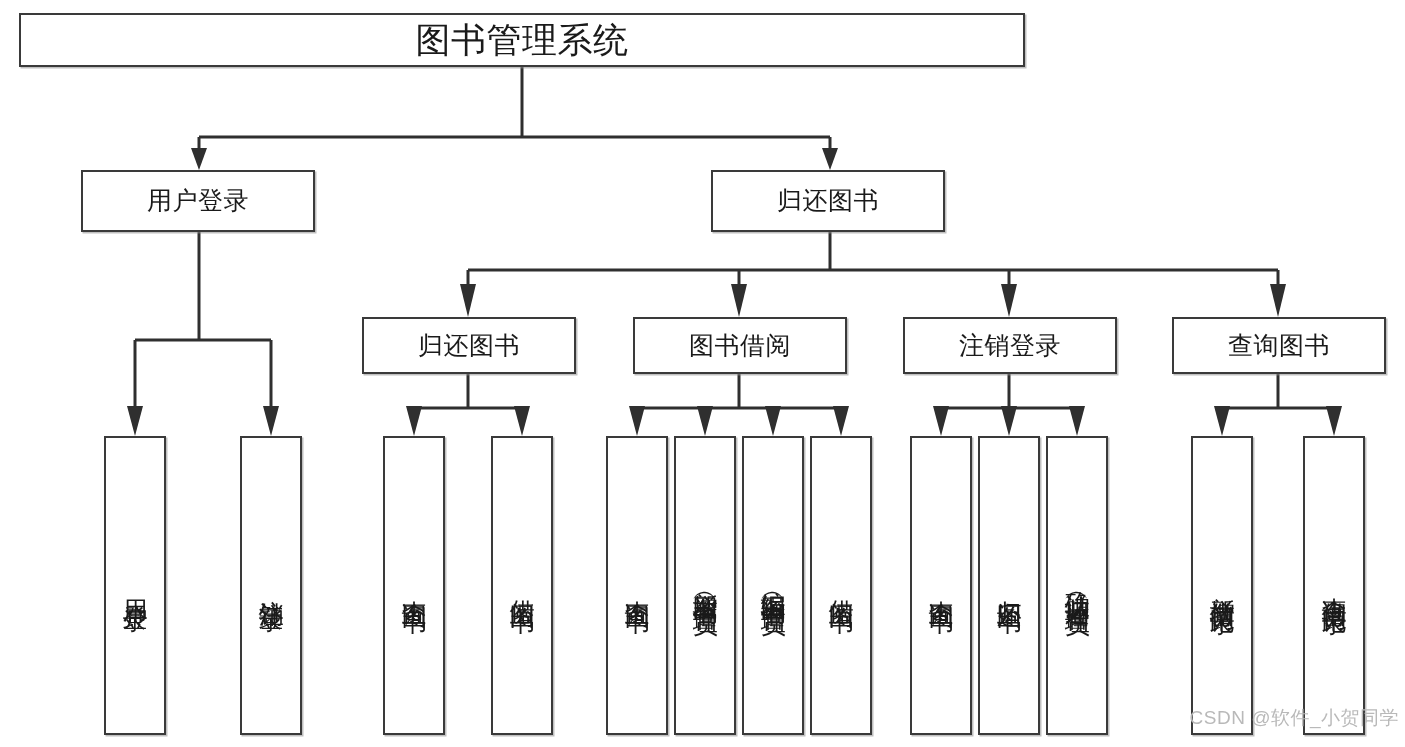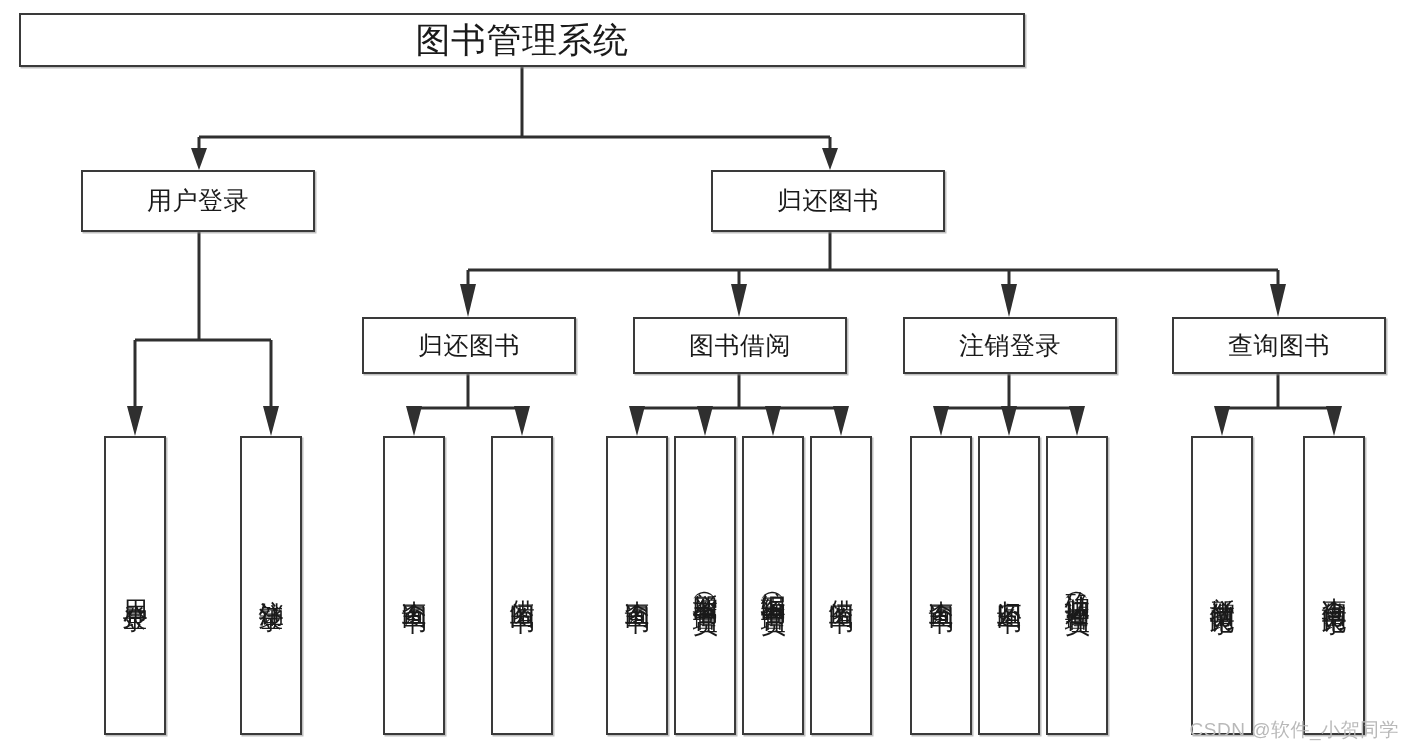--- a/index.html
+++ b/index.html
@@ -57,21 +57,21 @@
     writing-mode: vertical-rl;
     text-orientation: upright;
     font-size: 25px;
     letter-spacing: 3px;
     line-height: 1.1;
     max-height: 270px;
   }
   #watermark {
     position: absolute;
     right: 6px;
-    bottom: 4px;
+    bottom: 16px;
     font-size: 19px;
     color: #b9b9b9;
     white-space: nowrap;
     letter-spacing: 0.5px;
     text-align: center;
   }
 </style>
 </head>
 <body>
 

